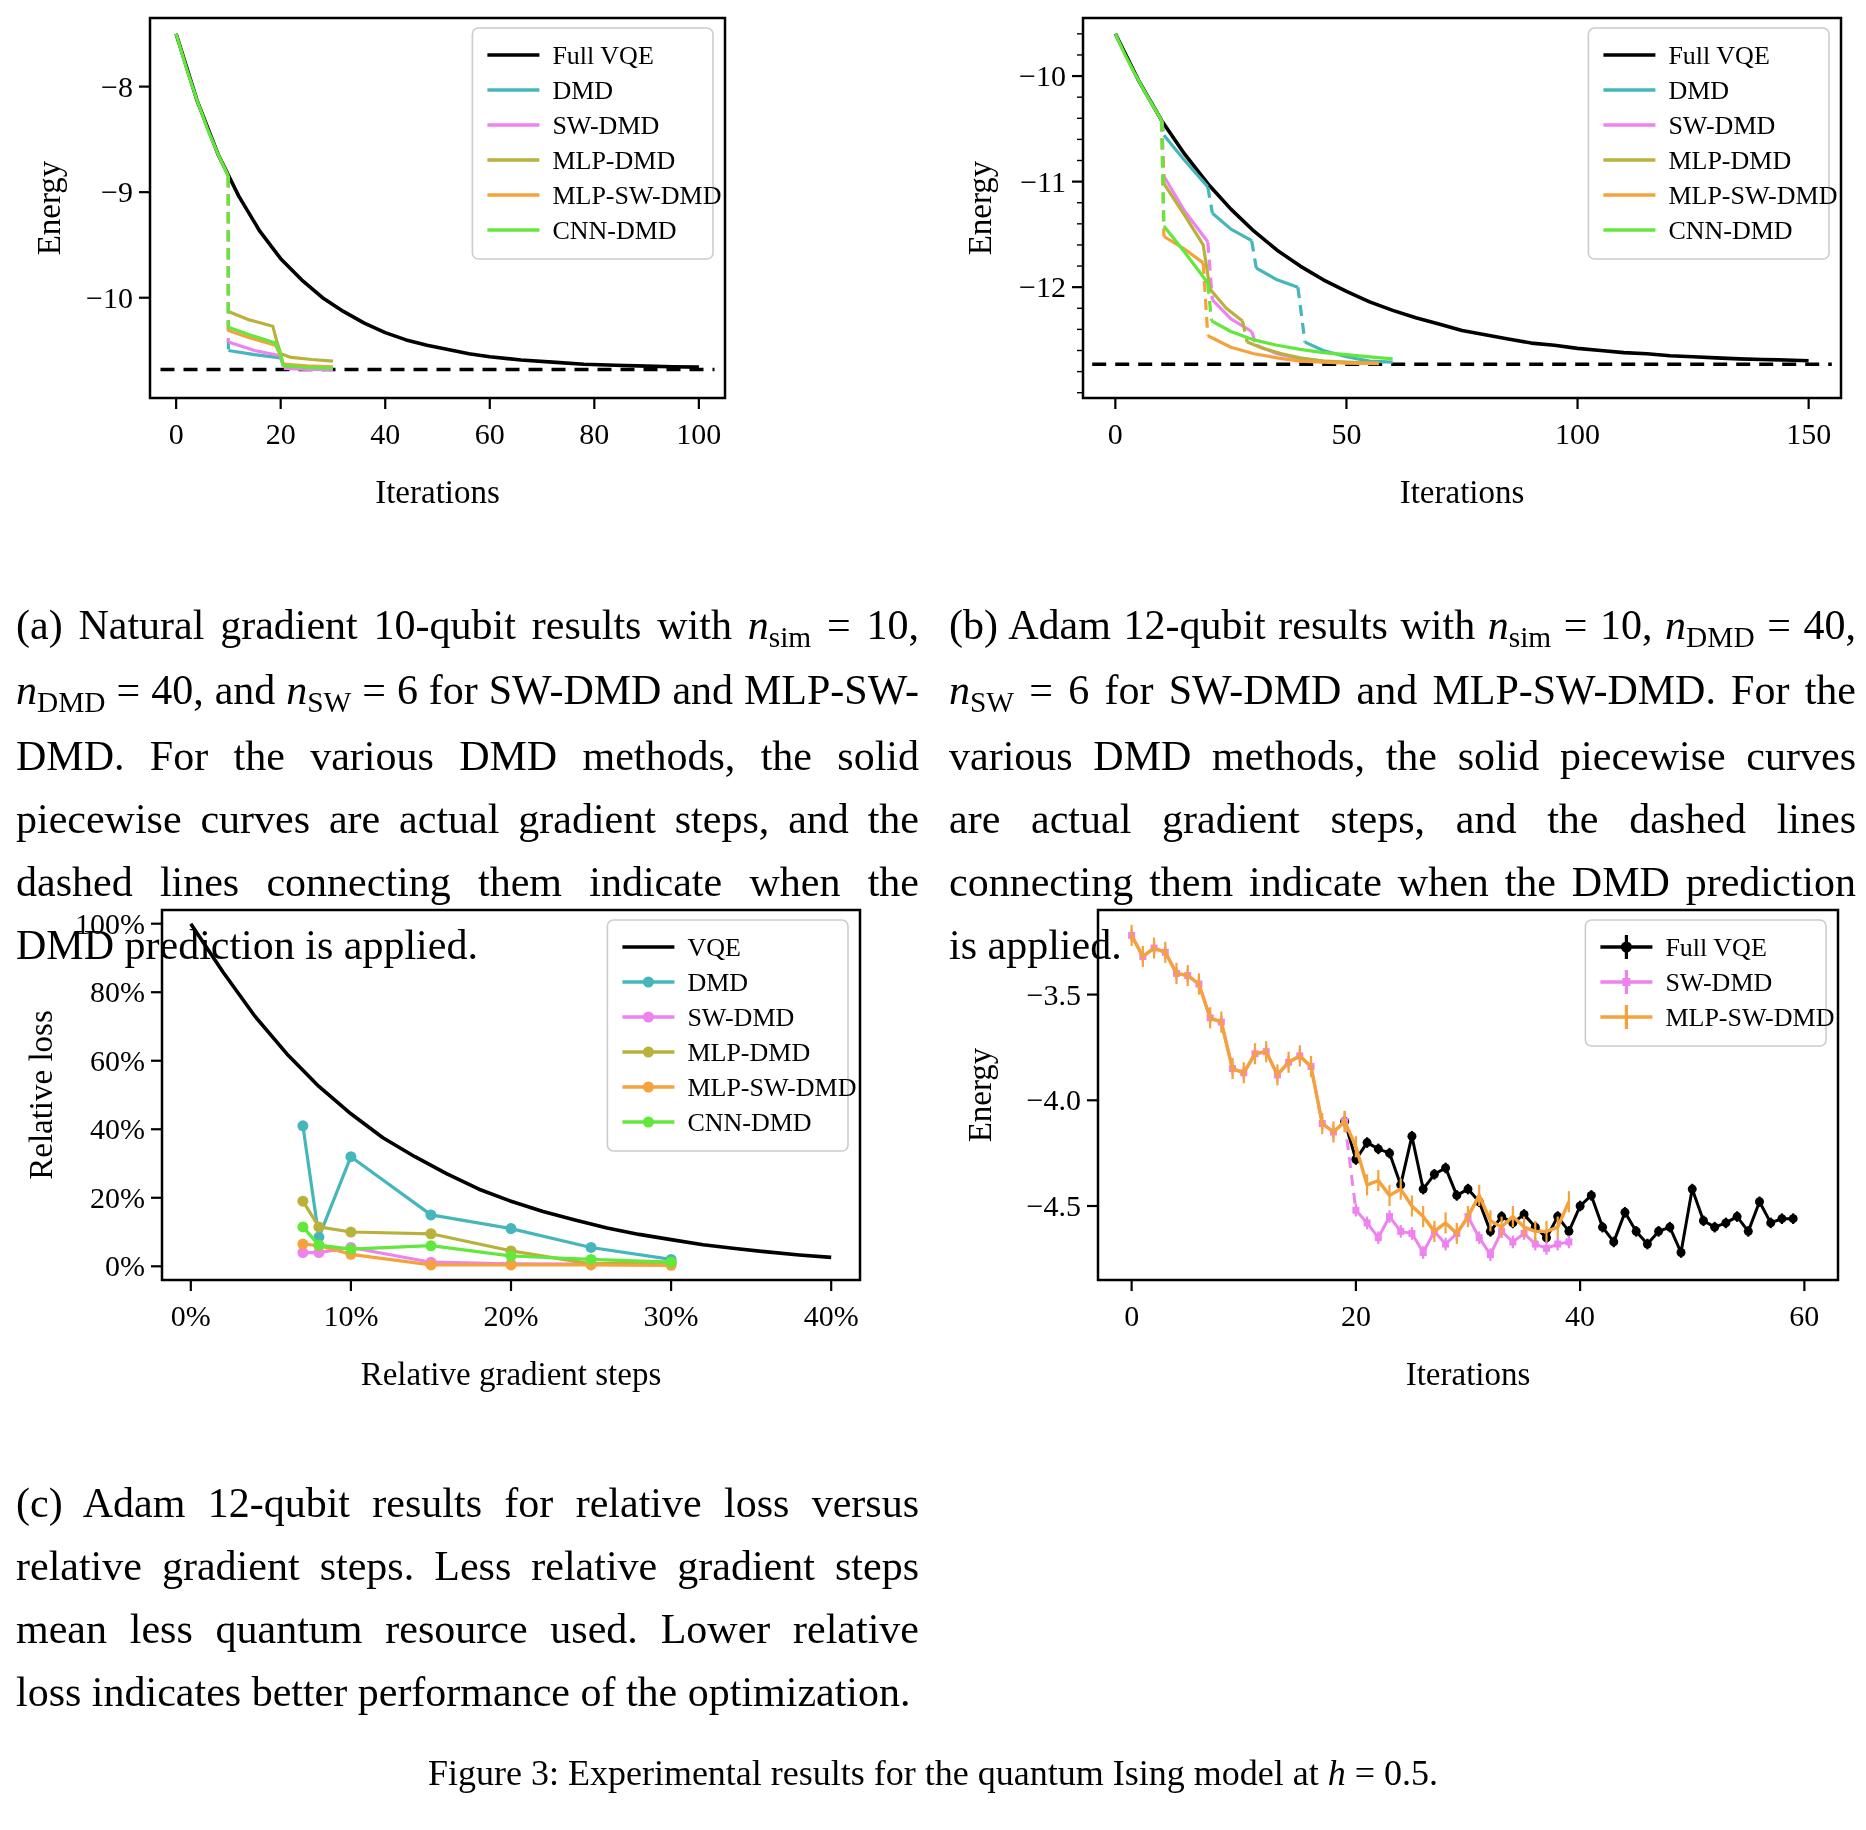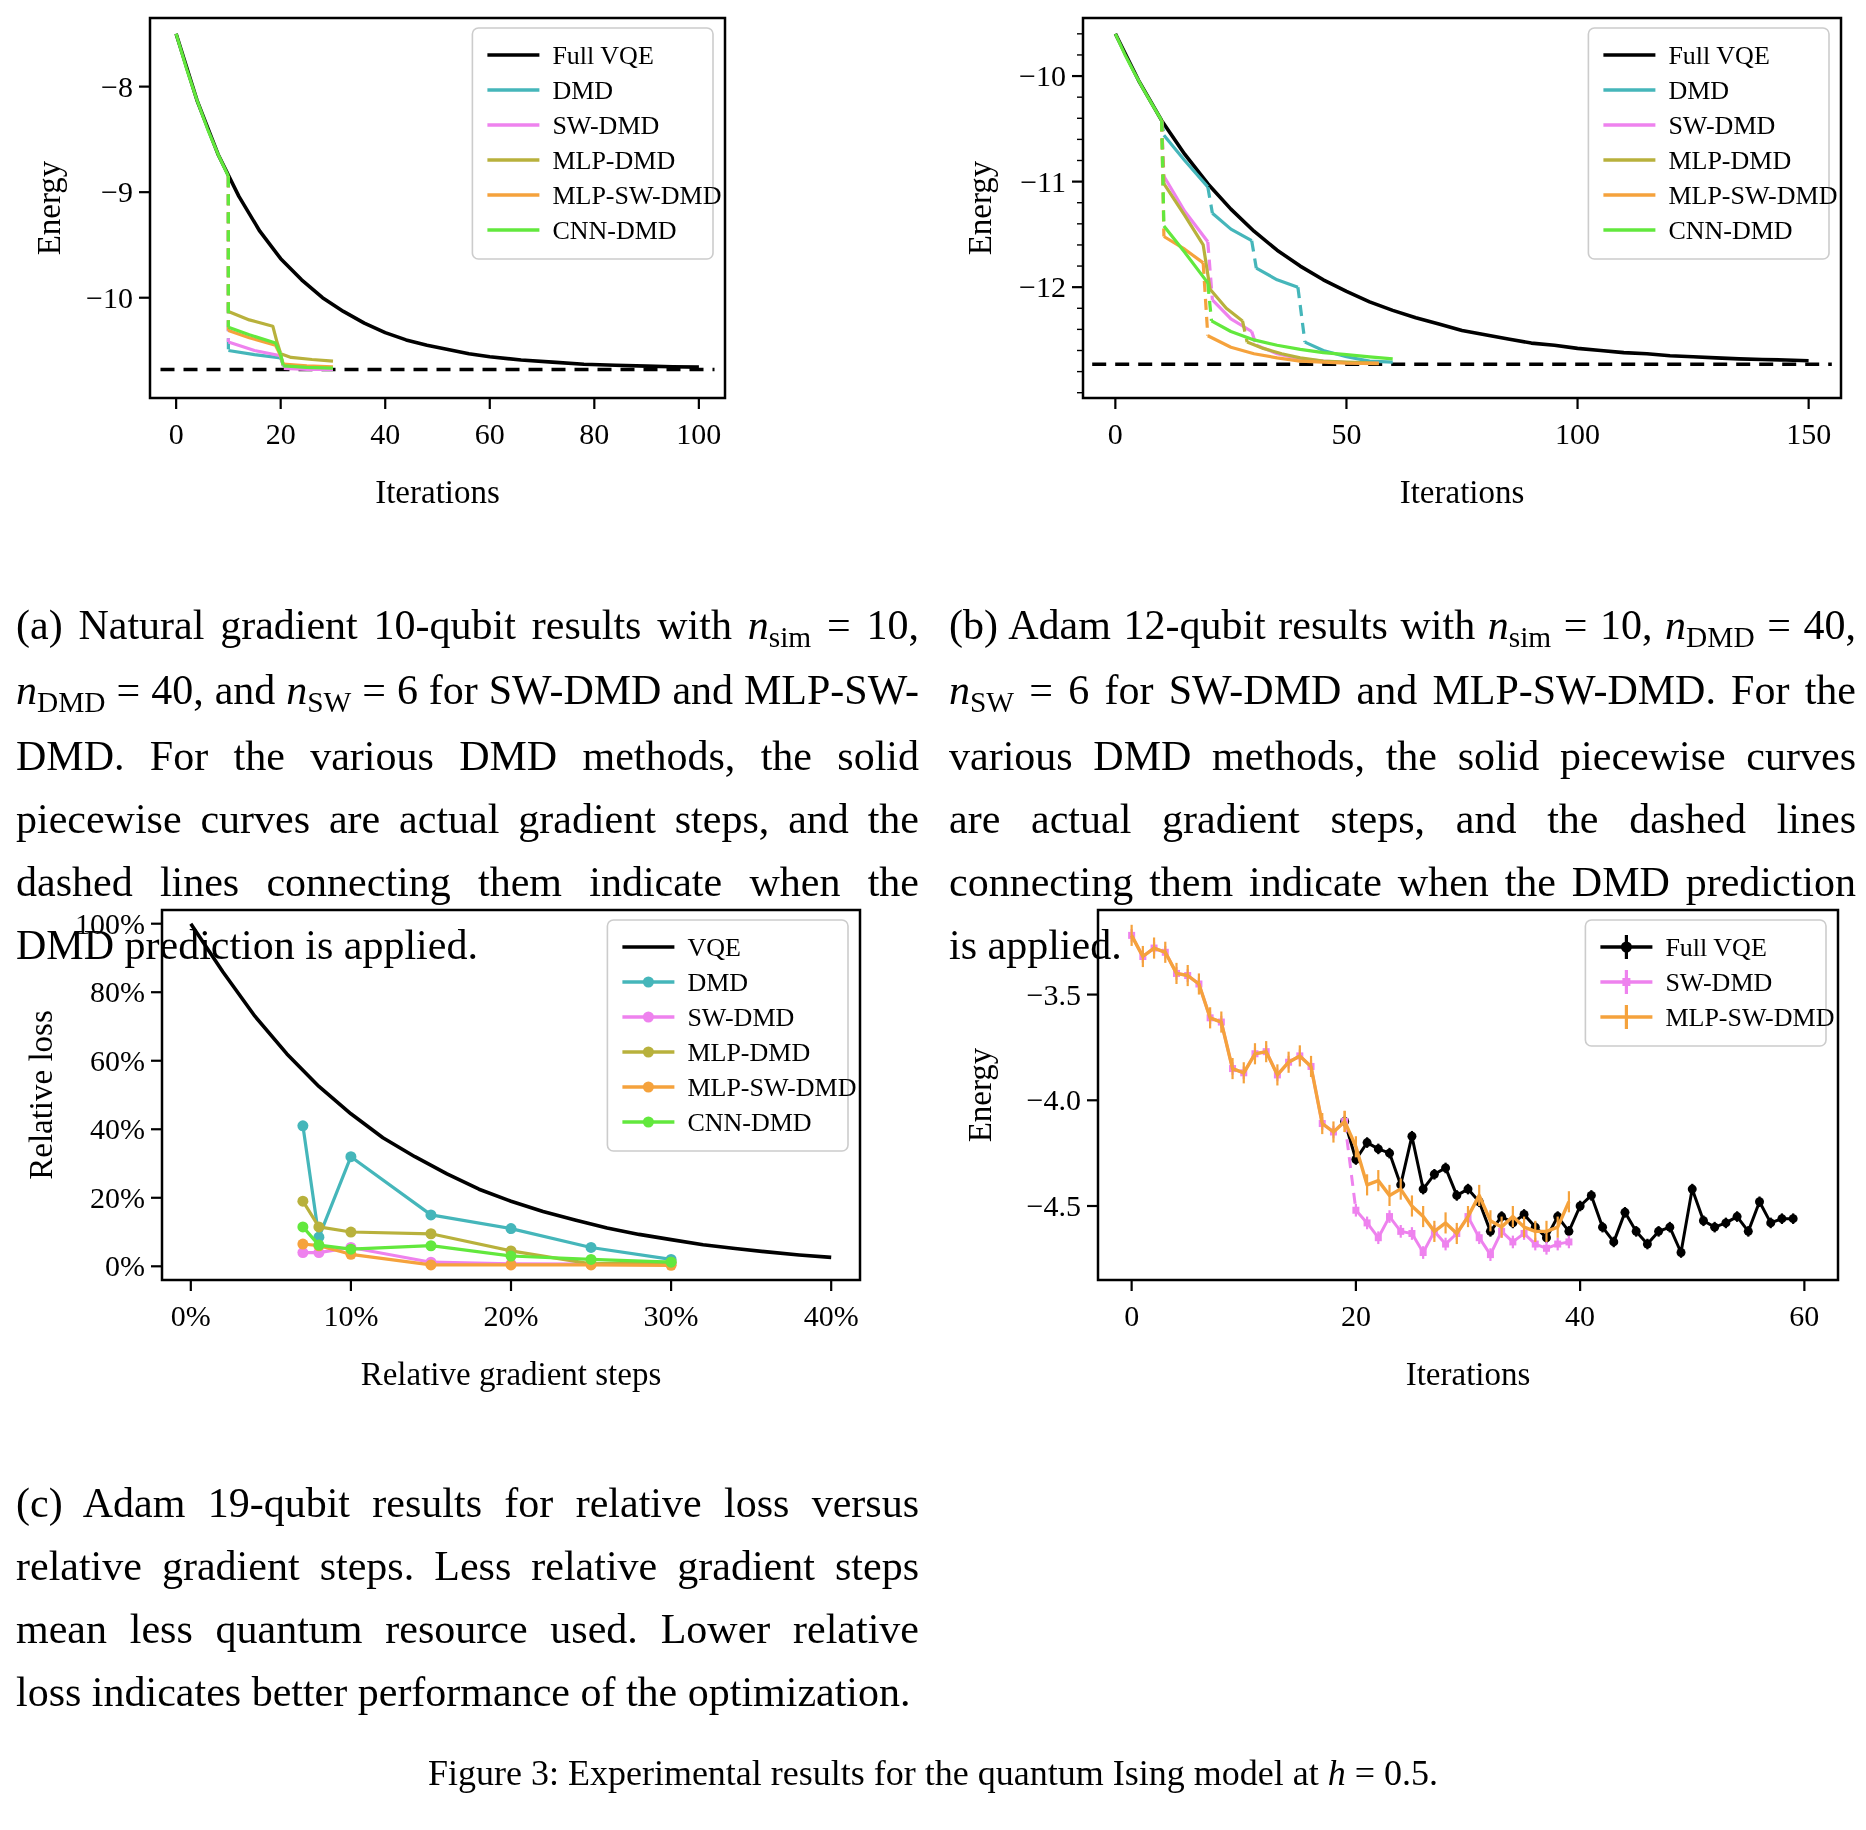--- a/index.html
+++ b/index.html
@@ -493,17 +493,17 @@
         <line x1="667.4" y1="102" x2="719.4" y2="102" stroke="#ee82ee" stroke-width="3.6"></line>
         <line x1="693.4" y1="90" x2="693.4" y2="114" stroke="#ee82ee" stroke-width="3.2"></line>
         <rect x="689.4" y="98" width="8" height="8" fill="#ee82ee"></rect>
         <text x="732.4" y="111" font-size="26">SW-DMD</text>
         <line x1="667.4" y1="137" x2="719.4" y2="137" stroke="#f5a23c" stroke-width="3.6"></line>
         <line x1="693.4" y1="125" x2="693.4" y2="149" stroke="#f5a23c" stroke-width="3.2"></line>
         <text x="732.4" y="146" font-size="26">MLP-SW-DMD</text>
       </svg>
   </div>
 
-  <div class="cap cap-c">(c) Adam 19-qubit results for relative loss versus relative gradient steps. Less relative gradient steps mean less quantum resource used. Lower relative loss indicates better performance of the optimization.</div>
+  <div class="cap cap-c">(c) Adam 12-qubit results for relative loss versus relative gradient steps. Less relative gradient steps mean less quantum resource used. Lower relative loss indicates better performance of the optimization.</div>
 
 </div>
 
 <div class="fig-caption">Figure 3: Experimental results for the quantum Ising model at <i>h</i> = 0.5.</div>
 
 </body></html>

